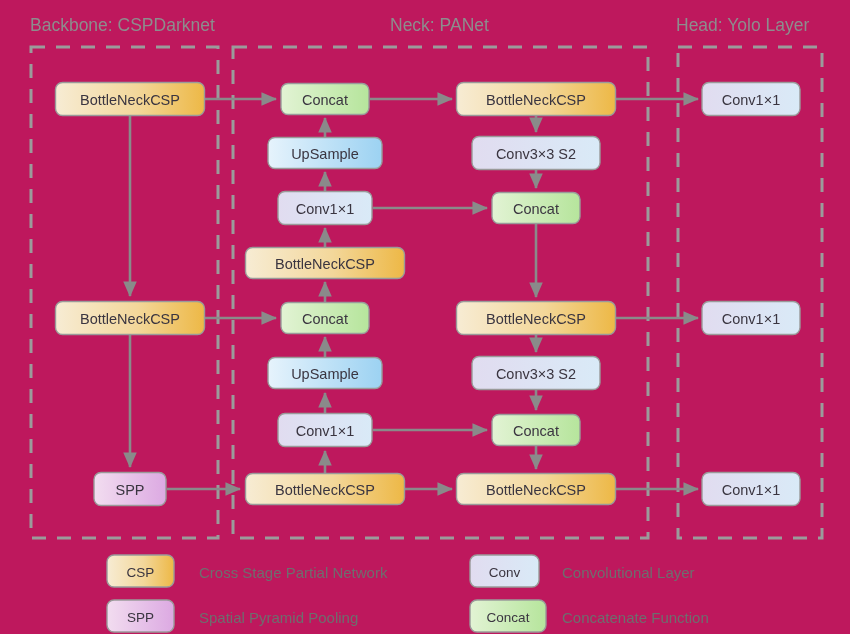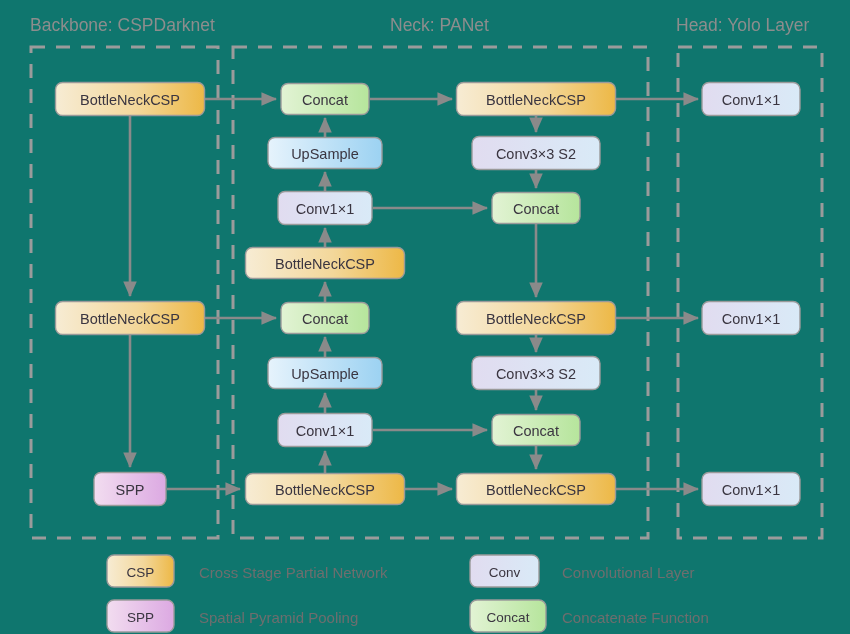--- a/index.html
+++ b/index.html
@@ -4,21 +4,21 @@
 <style>
   html, body {
     margin: 0;
     padding: 0;
     background: #ffffff;
   }
   #root {
     position: relative;
     width: 850px;
     height: 634px;
-    background: #0f766e;
+    background: #be185d;
     font-family: "Liberation Sans", sans-serif;
     overflow: hidden;
   }
   svg#canvas {
     position: absolute;
     left: 0;
     top: 0;
     width: 850px;
     height: 634px;
     display: block;

